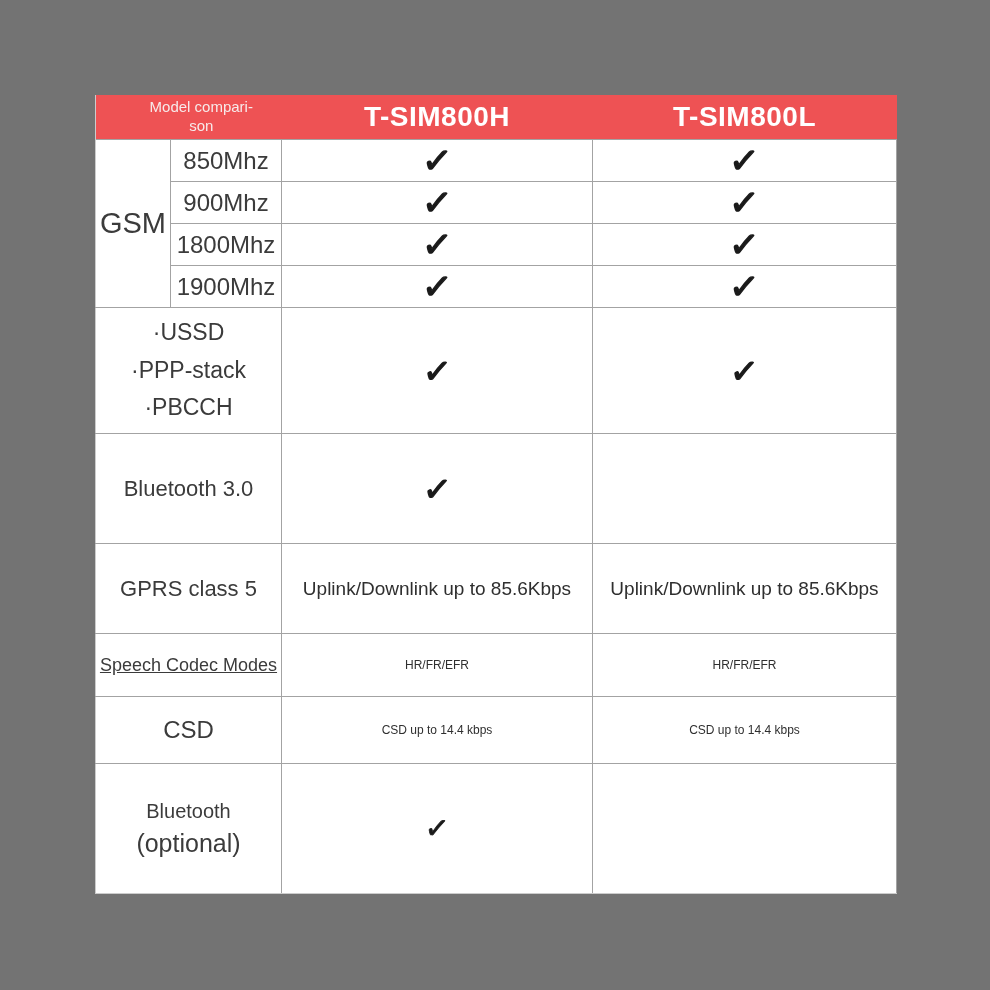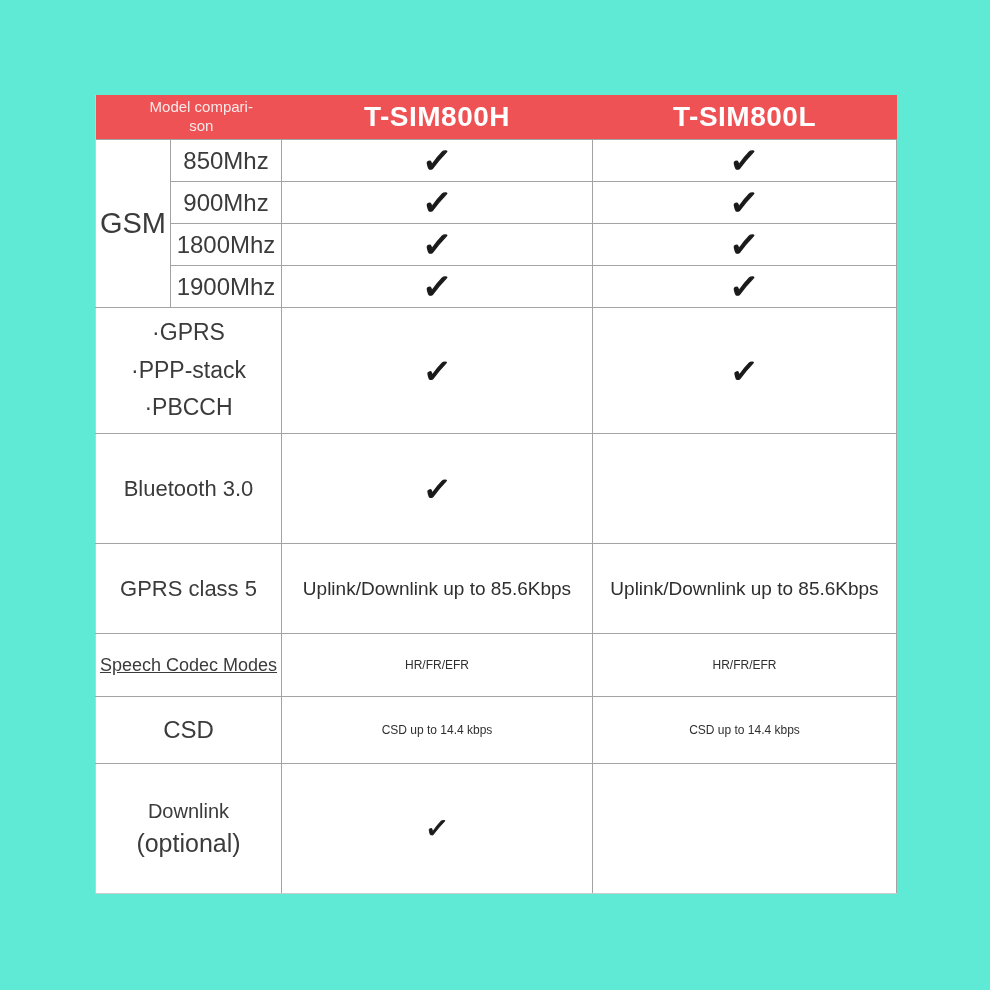--- a/index.html
+++ b/index.html
@@ -1,17 +1,17 @@
 <!DOCTYPE html>
 <html><head>
 <meta charset="utf-8">
 <style>
   html,body{margin:0;padding:0;background:#ffffff;}
   .canvas{
-    position:relative;width:990px;height:990px;background:#5eead4;overflow:hidden;
+    position:relative;width:990px;height:990px;background:#737373;overflow:hidden;
     font-family:"Liberation Sans","DejaVu Sans",sans-serif;color:#3b3b3b;
   }
   table.cmp{
     position:absolute;left:95px;top:95px;width:801px;
     border-collapse:collapse;table-layout:fixed;
   }
   table.cmp td{
     border:1px solid #a3a3a3;
     padding:0;vertical-align:middle;text-align:center;
     background:#ffffff;
@@ -100,21 +100,21 @@
       <td class="c2"><span class="check check-lg">✓</span></td>
     </tr>
     <tr class="band">
       <td class="freq">1900Mhz</td>
       <td class="c1"><span class="check check-lg">✓</span></td>
       <td class="c2"><span class="check check-lg">✓</span></td>
     </tr>
 
     <tr class="r-pbcch">
       <td class="lbl" colspan="2">
-        <div class="lbl-line">·GPRS</div>
+        <div class="lbl-line">·USSD</div>
         <div class="lbl-line">·PPP-stack</div>
         <div class="lbl-line">·PBCCH</div>
       </td>
       <td class="c1"><span class="check check-md">✓</span></td>
       <td class="c2"><span class="check check-md">✓</span></td>
     </tr>
 
     <tr class="r-bt">
       <td class="lbl lbl-big" colspan="2">Bluetooth 3.0</td>
       <td class="c1"><span class="check check-md">✓</span></td>
@@ -134,21 +134,21 @@
     </tr>
 
     <tr class="r-csd">
       <td class="lbl lbl-mid" colspan="2">CSD</td>
       <td class="c1 val-mid">CSD up to 14.4 kbps</td>
       <td class="c2 val-mid">CSD up to 14.4 kbps</td>
     </tr>
 
     <tr class="r-emb">
       <td class="lbl" colspan="2">
-        <div class="emb-l1">Downlink</div>
+        <div class="emb-l1">Bluetooth</div>
         <div class="emb-l2">(optional)</div>
       </td>
       <td class="c1"><span class="check check-sm">✓</span></td>
       <td class="c2"><span class="check check-sm"></span></td>
     </tr>
   </tbody>
     </table>
 </div>
 
 </body></html>

